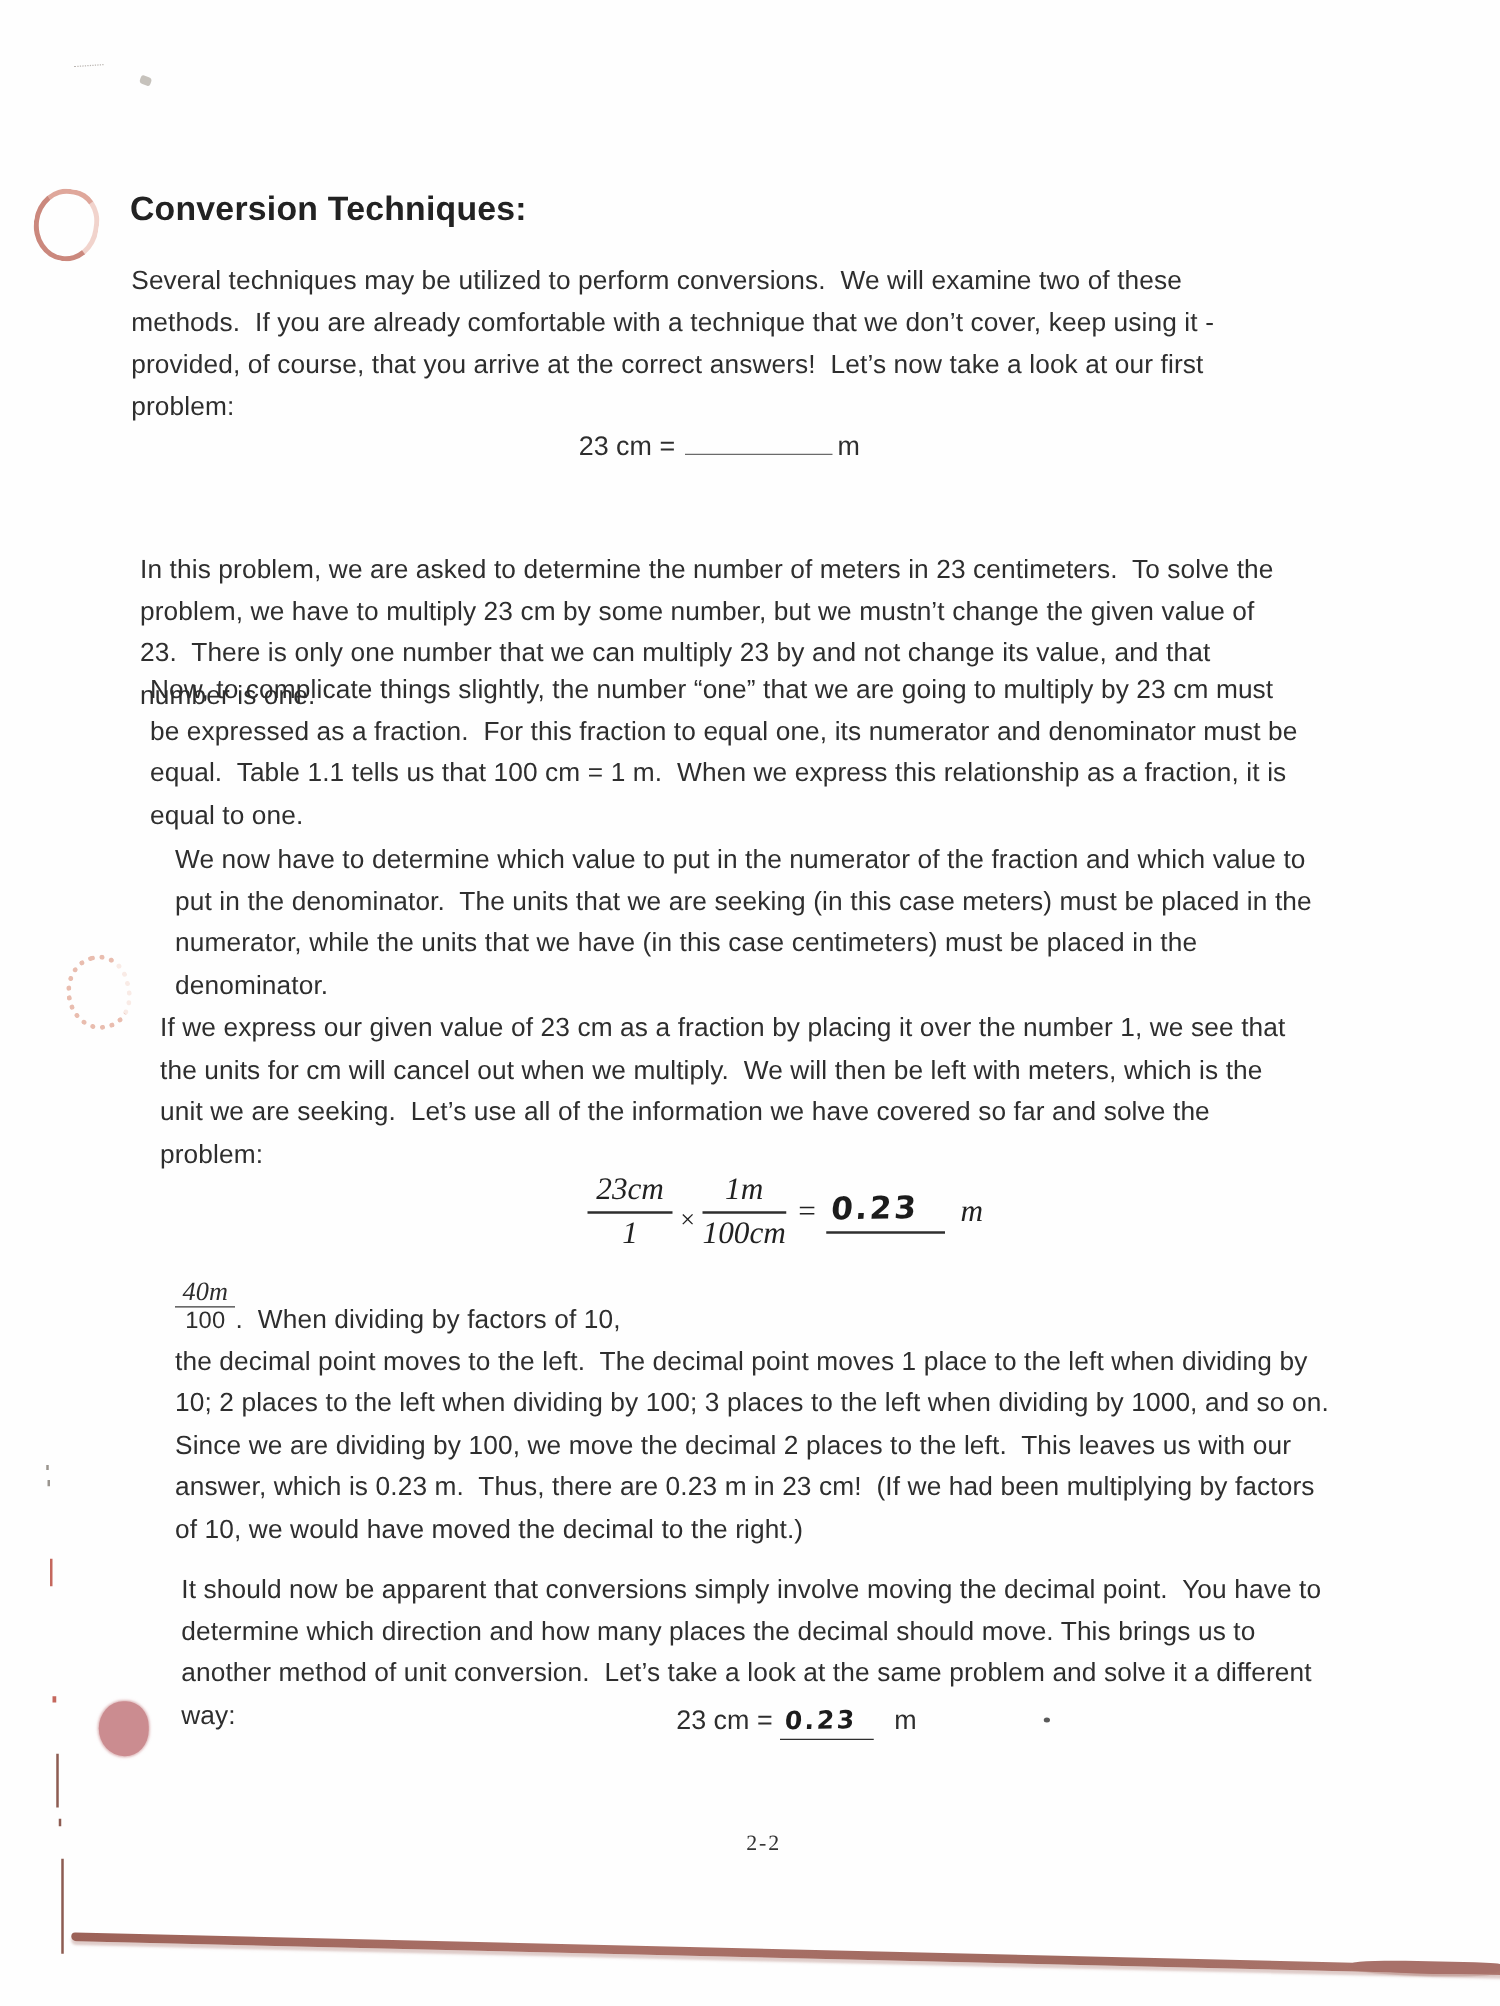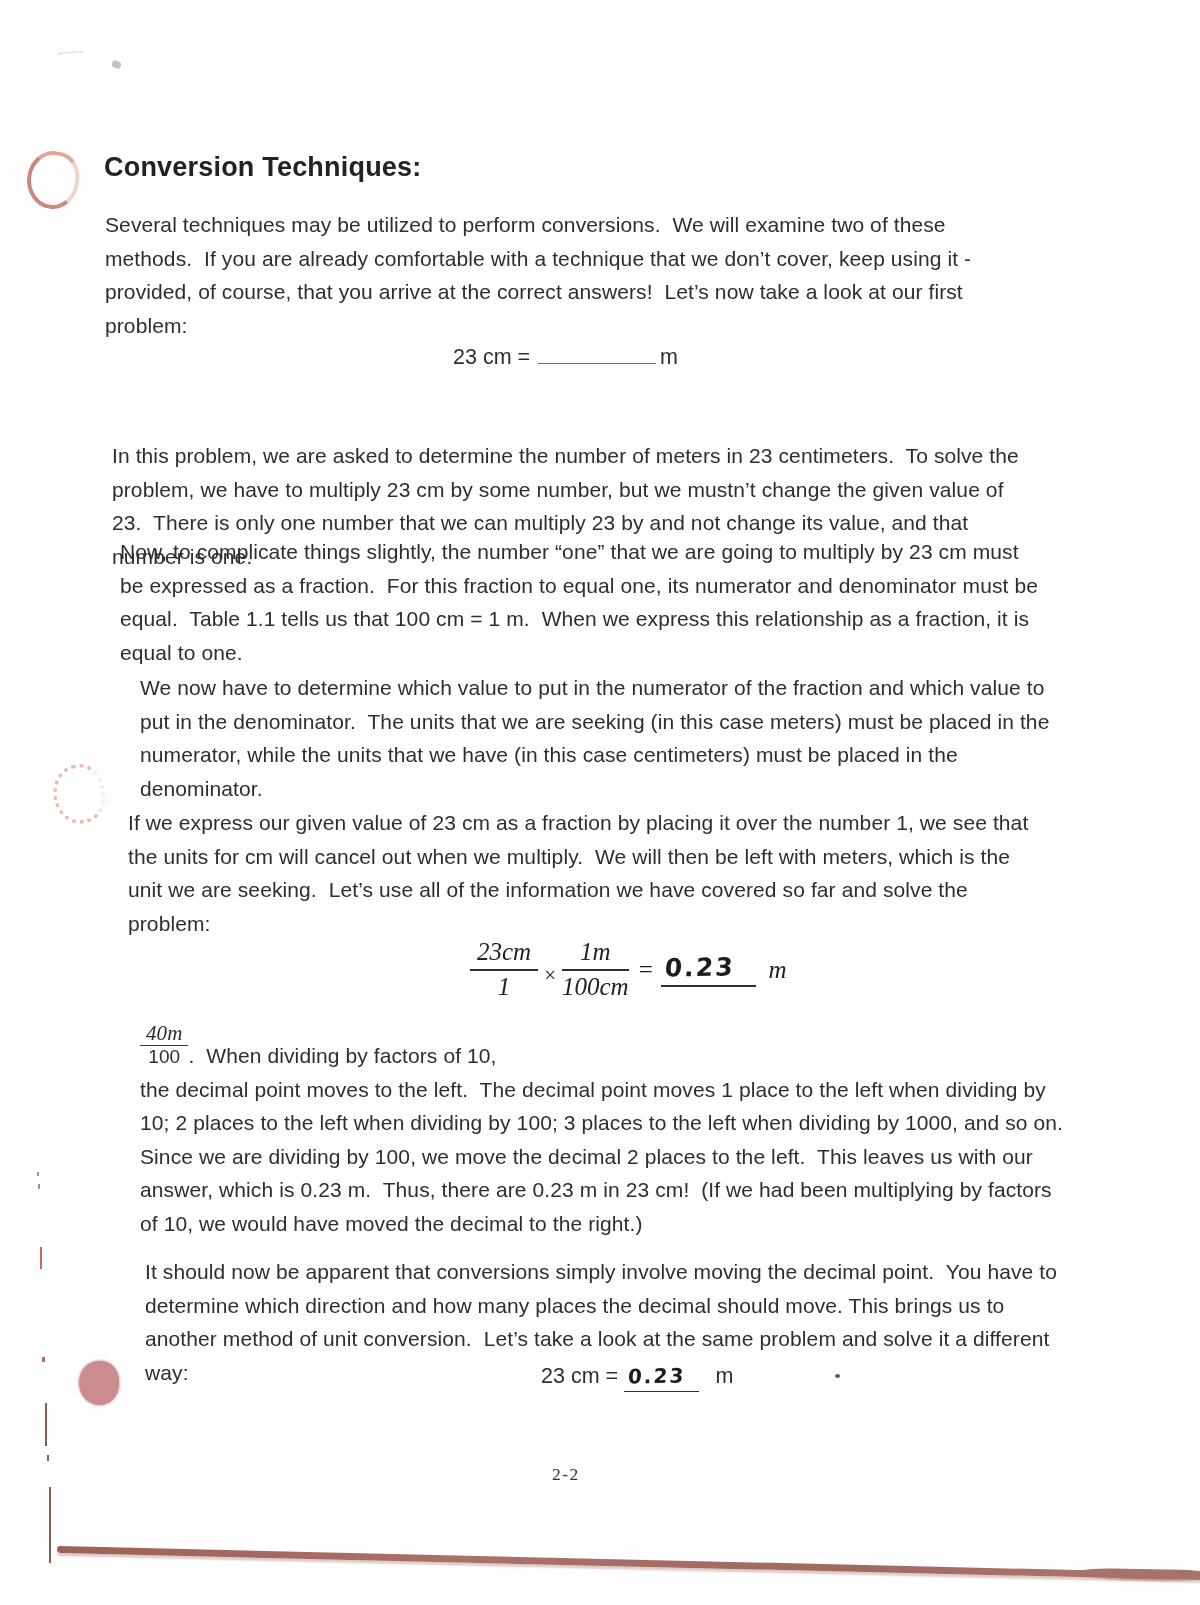--- a/index.html
+++ b/index.html
@@ -16,21 +16,21 @@
     white-space:pre-line;
     width:1075px;
     letter-spacing:0.1px;
   }
   .heading{
     position:absolute;
     font-size:27px;font-weight:bold;color:#222;
     letter-spacing:0.2px;
   }
   
-  .eq1{position:absolute;font-size:21.5px;color:#2e2e2e;}
+  .eq1{position:absolute;font-size:21.5px;color:#2e2e2e;margin-left:10px;}
   .blank{
     display:inline-block;width:118px;height:1px;
     border-bottom:1.6px solid #6a6a6a;
     vertical-align:baseline;margin:0 4px 0 8px;
   }
   
   .eq2{position:absolute;font-family:"Liberation Serif",serif;font-size:25px;display:flex;align-items:center;color:#222;}
   .frac{display:inline-block;text-align:center;vertical-align:middle;font-style:italic;line-height:1.15;}
   .frac .num{display:block;border-bottom:2px solid #2e2e2e;padding:0 7px 2px 7px;}
   .frac .den{display:block;padding-top:2px;}
@@ -171,21 +171,21 @@
 way:</div>
 
   <div class="eq3" style="left:541px;top:1364px;">
     <span>23 cm =</span>
     <span class="ans-line" style="padding:0 14px 2px 4px;border-bottom-width:1.8px;"><span class="hand">0.23</span></span>
     <span class="unit">m</span>
   </div>
 
   <div class="ink-dot"></div>
 
-  <div class="pagenum" style="left:552px;top:1464px;">2-2</div>
+  <div class="pagenum" style="left:597px;top:1464px;">2-2</div>
 
   <div class="mmark gray" style="left:37px;top:1172px;width:2px;height:4px;"></div>
   <div class="mmark gray" style="left:38px;top:1184px;width:2px;height:5px;"></div>
   <div class="mmark red" style="left:40px;top:1247px;width:2px;height:22px;"></div>
   <div class="mmark red" style="left:42px;top:1357px;width:3px;height:5px;"></div>
   <div class="mmark" style="left:45px;top:1403px;width:2px;height:43px;"></div>
   <div class="mmark" style="left:47px;top:1455px;width:2px;height:6px;"></div>
   <div class="mmark" style="left:49px;top:1487px;width:2px;height:76px;"></div>
 
   <div class="edge-line"></div>

